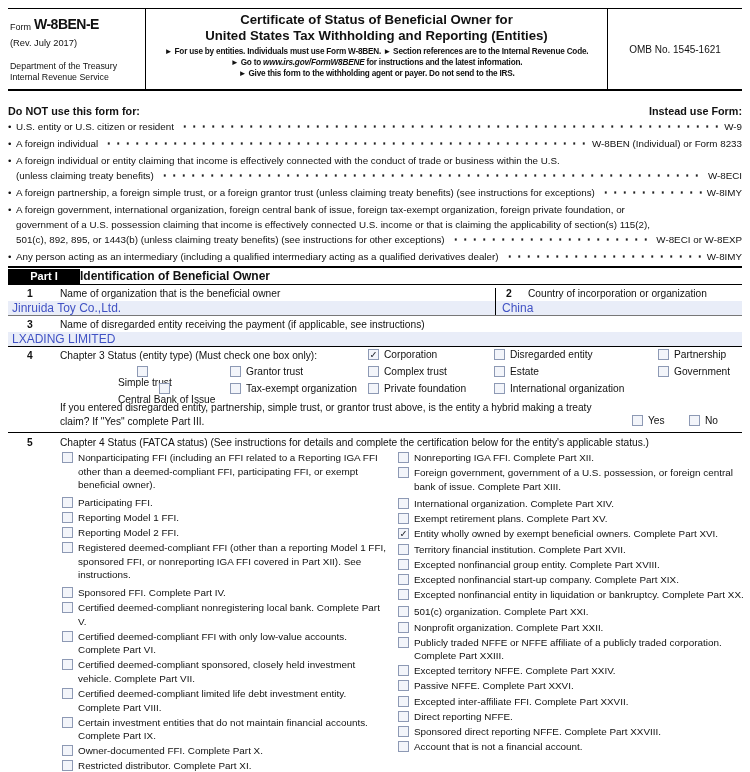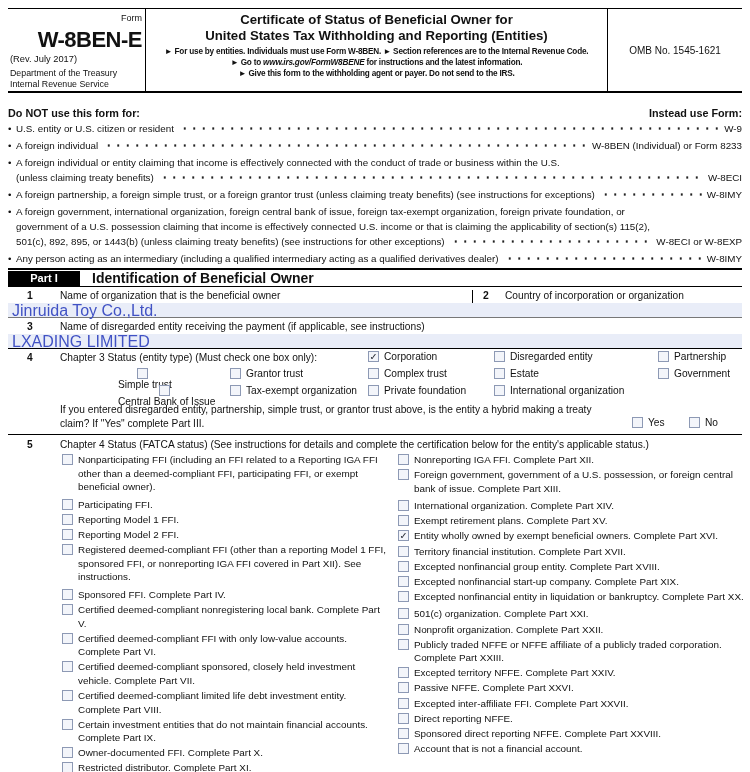--- a/index.html
+++ b/index.html
@@ -6,25 +6,25 @@
   * { box-sizing: border-box; }
   html,body { margin:0; padding:0; background:#fff; }
   .page {
     width:750px; height:772px; overflow:hidden; position:relative;
     background:#fff; color:#111;
     font-family:"Liberation Sans","DejaVu Sans",sans-serif;
   }
   
   .hdr { margin:8px 8px 0; border-top:1px solid #000; border-bottom:2.5px solid #000; display:flex; }
   .h-left { width:138px; border-right:1px solid #000; padding:4px 3px 2px 2px; }
-  .form-line { display:flex; align-items:flex-end; gap:3px;flex-direction:column; }
+  .form-line { display:flex; align-items:flex-end; gap:3px; }
   .form-word { font-size:9px; padding-bottom:3px; }
-  .form-num { font-size:22px; font-weight:bold; letter-spacing:-0.5px; line-height:22px; }
+  .form-num { font-size:14px; font-weight:bold; letter-spacing:-0.5px; line-height:22px; }
   .rev { font-size:9.3px; margin-top:3px; }
-  .agency { font-size:8.8px; line-height:10.5px; margin-top:4px; }
+  .agency { font-size:8.8px; line-height:10.5px; margin-top:13px; }
   .h-center { flex:1; border-right:1px solid #000; text-align:center; padding:3px 4px 10px; }
   .title { font-size:13.2px; font-weight:bold; line-height:16px; }
   .instr { font-size:8.2px; font-weight:bold; line-height:11px; letter-spacing:-0.2px; white-space:nowrap; }
   .instr .url { font-style:italic; }
   .instr-first { margin-top:2px; }
   .h-right { width:134px; display:flex; align-items:center; justify-content:center; font-size:10px; }
   
   .dnu { margin:0 8px; }
   .dnu-head { display:flex; justify-content:space-between; font-weight:bold; font-size:10.8px; padding:14px 0 2px; }
   .bullets { font-size:9.8px; line-height:15px; }
@@ -35,30 +35,30 @@
   .btxt { flex:0 0 auto; }
   .dots { flex:1 1 auto; min-width:8px; margin:0 3px 0 6px;
           background-image:radial-gradient(circle, #222 1px, transparent 1.3px);
           background-size:9.5px 100%; background-repeat:repeat-x; }
   .form-code { flex:0 0 auto; text-align:right; }
   
   .part-row { margin:2px 8px 0; border-top:2px solid #000; border-bottom:1.5px solid #000;
               display:flex; align-items:center; height:19px; }
   .part-badge { background:#000; color:#fff; font-weight:bold; font-size:11px;
                 width:72px; height:15px; line-height:15px; text-align:center; }
-  .part-title { font-weight:bold; font-size:14px; margin-left:12px; }
+  .part-title { font-weight:bold; font-size:12px; }
   
   .p1 { margin:0 8px; }
   .p1-row { display:flex; }
   .cell-1 { width:464px; }
-  .cell-2 { flex:1; border-left:1px solid #000; padding-left:6px; }
+  .cell-2 { flex:1; border-left:1px solid #000; padding-left:6px;margin-left:23px; }
   .lbl-row { font-size:10.2px; height:16px; padding-top:3px; }
   .num { font-weight:bold; font-size:10.4px; display:inline-block; margin:0 0 0 19px; width:33px; }
   .cell-2 .num { margin-left:4px; width:22px; }
-  .val-row { height:15px; line-height:15px; font-size:16px; background:#e9edf8; color:#4152c4; }
+  .val-row { height:15px; line-height:15px; font-size:12px; background:#e9edf8; color:#4152c4; }
   .val-row .cell-1, .val-row .cell-2 { padding-left:4px; }
   .val-row .cell-2 { border-left:1px solid #000; padding-left:6px; }
   .sep-gray { border-bottom:1px solid #777; }
   .sep-black { border-bottom:1px solid #000; }
   
   .l4 { margin:0 8px; border-bottom:1px solid #000; padding-bottom:4px; }
   .l4-row { position:relative; height:17px; font-size:10.2px; }
   .l4-label { position:absolute; left:0; top:3px; white-space:nowrap; }
   .l4-cell { position:absolute; top:2px; display:flex; align-items:center; white-space:nowrap; }
   .cb { width:11px; height:11px; border:1px solid #8d99b4; background:#f3f5fa;
@@ -182,20 +182,21 @@
     <div class="p1-row lbl-row">
       <div class="cell-1">
         <span class="num">1</span><span>Name of organization that is the beneficial owner</span>
       </div>
       <div class="cell-2">
         <span class="num">2</span><span>Country of incorporation or organization</span>
       </div>
     </div>
     <div class="p1-row val-row sep-gray">
       <div class="cell-1">Jinruida Toy Co.,Ltd.</div>
+      <div class="cell-2">China</div>
     </div>
     <div class="lbl-row">
       <span class="num">3</span><span>Name of disregarded entity receiving the payment (if applicable, see instructions)</span>
     </div>
     <div class="val-row sep-black" style="padding-left:4px;">LXADING LIMITED</div>
   </div>
 
   <div class="l4">
     <div class="l4-row">
       <span class="l4-label"><span style="font-weight:bold; display:inline-block; width:33px; margin-left:19px;">4</span><span>Chapter 3 Status (entity type) (Must check one box only):</span></span>

